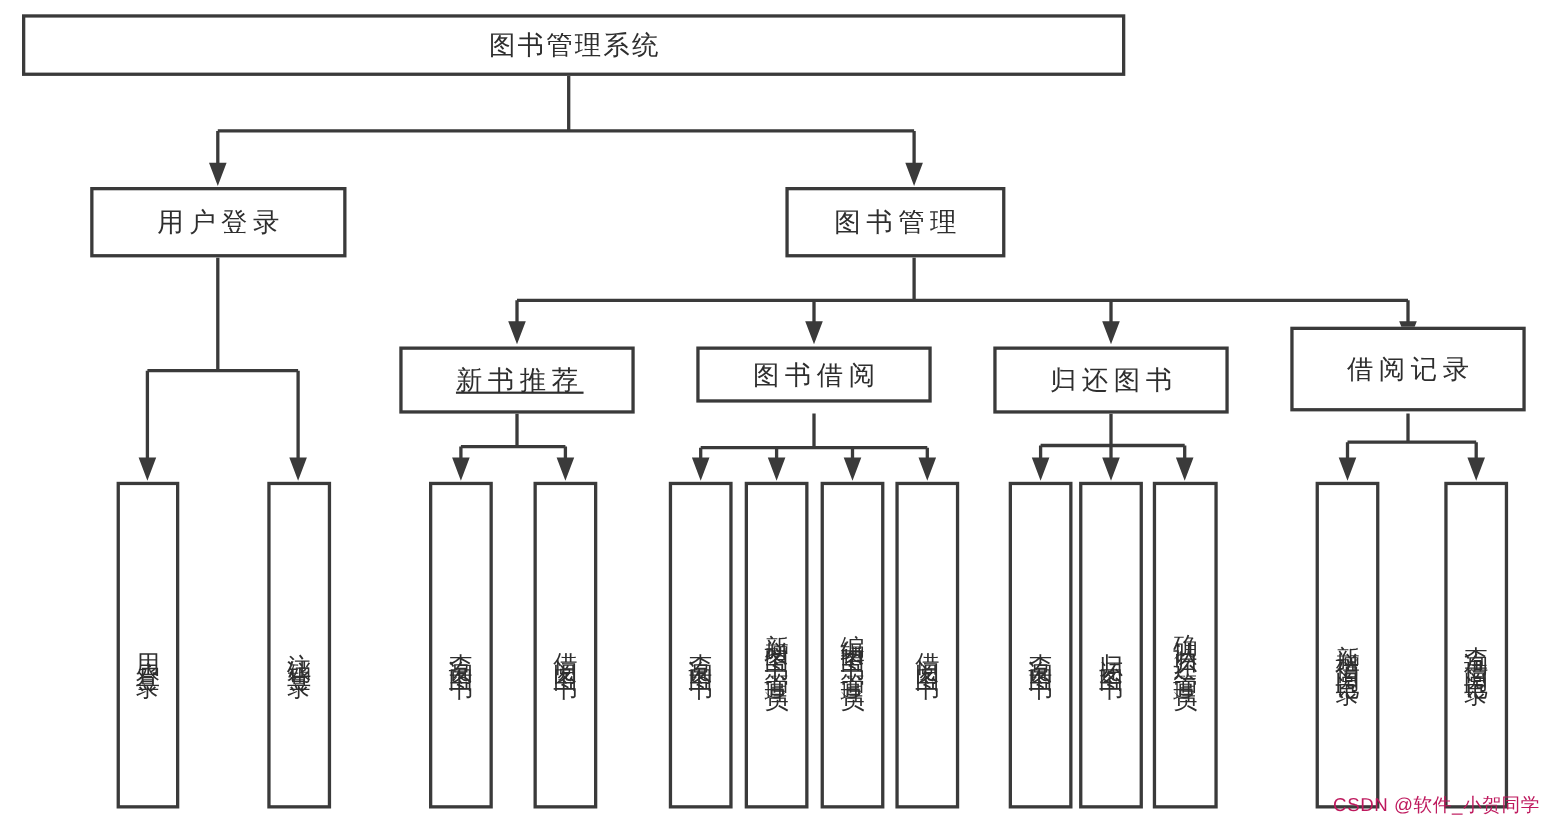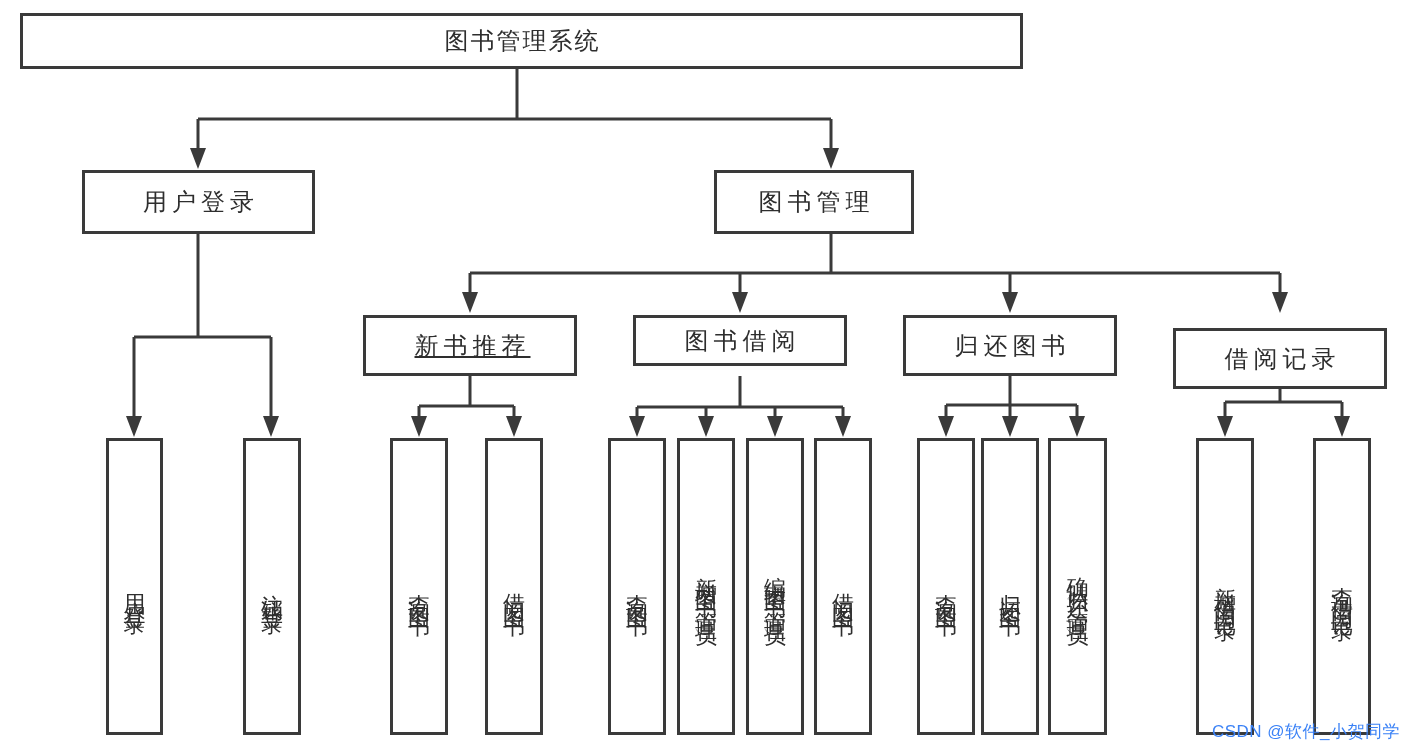--- a/index.html
+++ b/index.html
@@ -42,21 +42,21 @@
     font-size: 22px;
     letter-spacing: 7px;
     padding-top: 7px; 
     line-height: 1;
   }
   #watermark {
     position: absolute;
     right: 5px;
     bottom: 4px;
     font-size: 17px;
-    color: #3b82f6;
+    color: #be185d;
     letter-spacing: 0.5px;
     white-space: nowrap;
   }
 </style>
 </head>
 <body>
 
 <div id="stage">
 
   <svg id="connectors" viewBox="0 0 1405 747" xmlns="http://www.w3.org/2000/svg">
@@ -98,21 +98,21 @@
   </svg>
 
   <div class="box hbox root-box" style="left:20px; top:13px; width:1003px; height:56px;">图书管理系统</div>
 
   <div class="box hbox" style="left:82px; top:170px; width:233px; height:64px;">用户登录</div>
   <div class="box hbox" style="left:714px; top:170px; width:200px; height:64px;">图书管理</div>
 
   <div class="box hbox" style="left:363px; top:315px; width:214px; height:61px;text-decoration:underline;">新书推荐</div>
   <div class="box hbox" style="left:633px; top:315px; width:214px; height:51px;">图书借阅</div>
   <div class="box hbox" style="left:903px; top:315px; width:214px; height:61px;">归还图书</div>
-  <div class="box hbox" style="left:1173px; top:328px; width:214px; height:61px;">借阅记录</div>
+  <div class="box hbox" style="left:1173px; top:297px; width:214px; height:77px;">借阅记录</div>
 
   <div class="box vbox" style="left:106px; top:438px; width:57px; height:297px;">用户登录</div>
   <div class="box vbox" style="left:243px; top:438px; width:58px; height:297px;">注销登录</div>
 
   <div class="box vbox" style="left:390px; top:438px; width:58px; height:297px;">查询图书</div>
   <div class="box vbox" style="left:485px; top:438px; width:58px; height:297px;">借阅图书</div>
 
   <div class="box vbox" style="left:608px; top:438px; width:58px; height:297px;">查询图书</div>
   <div class="box vbox" style="left:677px; top:438px; width:58px; height:297px;">新增图书（管理员）</div>
   <div class="box vbox" style="left:746px; top:438px; width:58px; height:297px;">编辑图书（管理员）</div>

